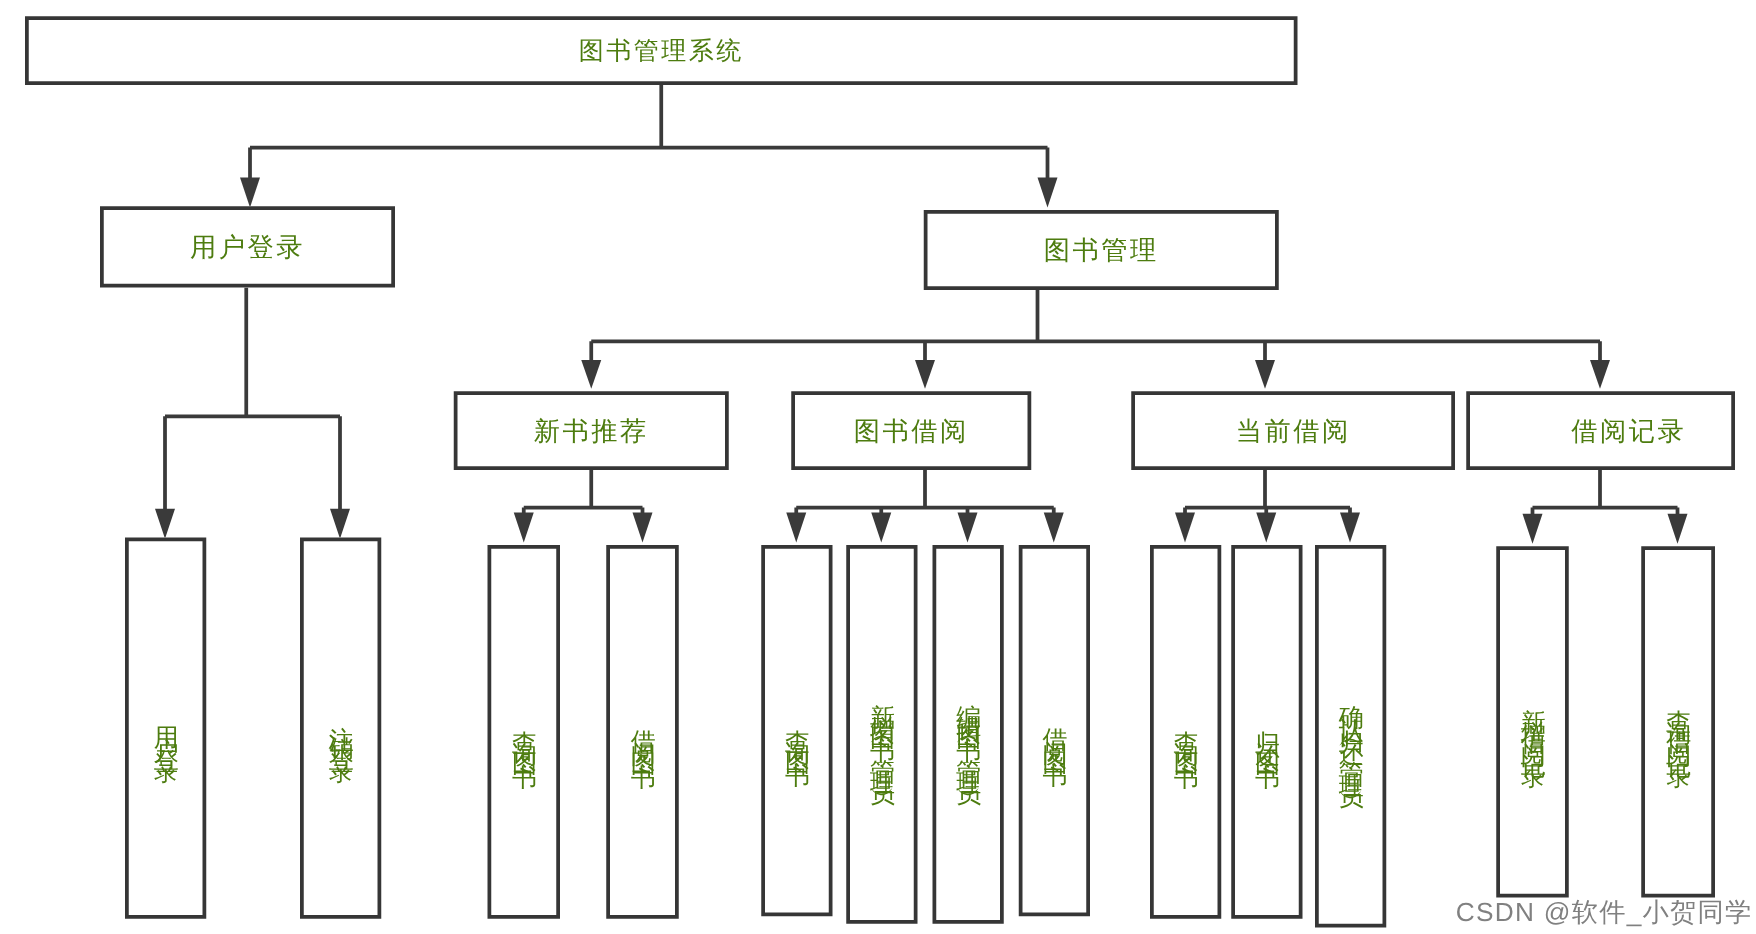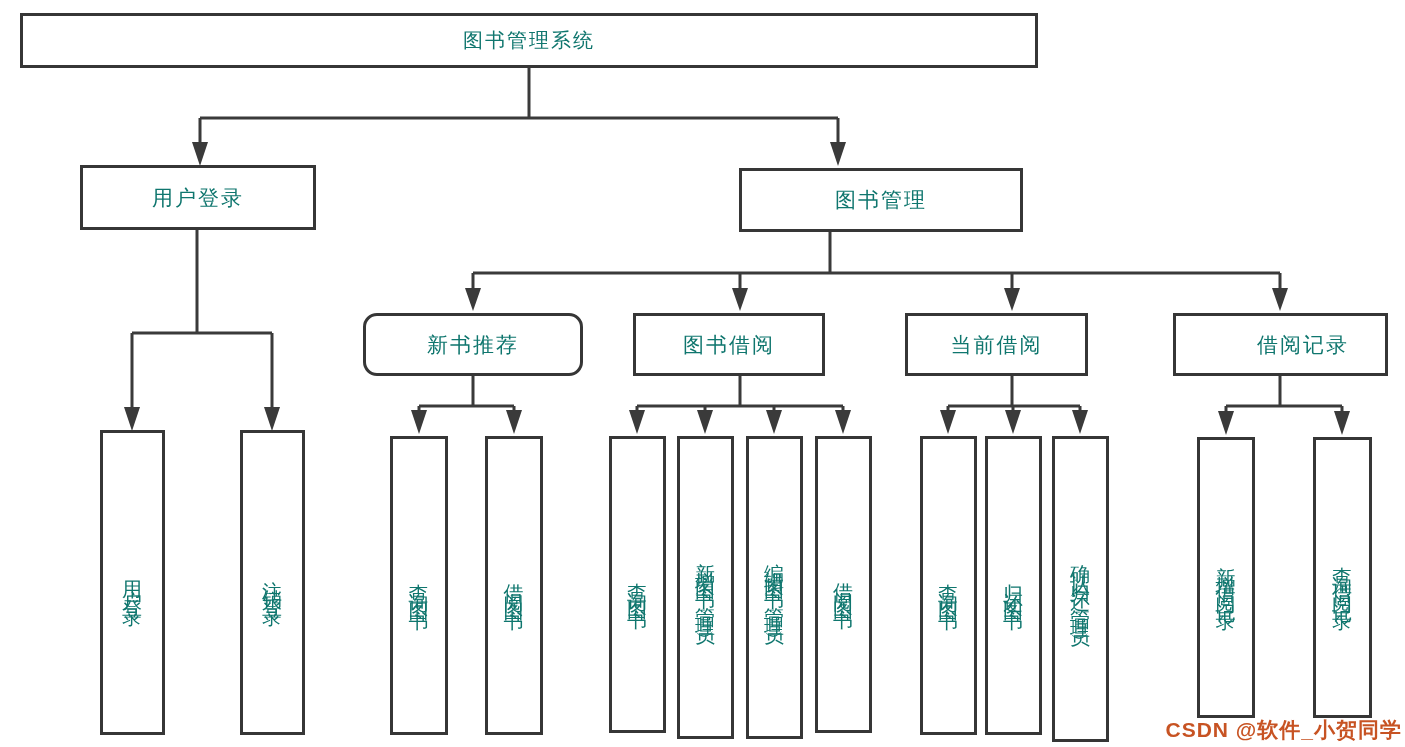--- a/index.html
+++ b/index.html
@@ -19,44 +19,44 @@
     position: absolute;
     left: 0;
     top: 0;
     z-index: 1;
   }
   .node {
     position: absolute;
     box-sizing: border-box;
     border: 3px solid #363636;
     background: #ffffff;
-    color: #0f766e;
+    color: #4d7c0f;
     display: flex;
     align-items: center;
     justify-content: center;
     z-index: 2;
   }
   .h-node {
     font-size: 21px;
     letter-spacing: 2px;
     white-space: nowrap;
   }
   .leaf {
     writing-mode: vertical-rl;
     font-size: 20px;
     letter-spacing: 9px;
     line-height: 1;
   }
   
   .n-root           { left: 20px;   top: 13px;  width: 1018px; height: 55px; font-size: 20px; }
   .n-user-login     { left: 80px;   top: 165px; width: 236px;  height: 65px; }
   .n-book-mgmt      { left: 739px;  top: 168px; width: 284px;  height: 64px; }
-  .n-new-book       { left: 363px;  top: 313px; width: 220px;  height: 63px; border-radius: 14px; }
+  .n-new-book       { left: 363px;  top: 313px; width: 220px;  height: 63px; }
   .n-book-borrow    { left: 633px;  top: 313px; width: 192px;  height: 63px; }
-  .n-current-borrow { left: 905px;  top: 313px; width: 183px;  height: 63px; }
+  .n-current-borrow { left: 905px;  top: 313px; width: 259px;  height: 63px; }
   .n-borrow-record  { left: 1173px; top: 313px; width: 215px;  height: 63px; padding-left: 45px; }
   
   .l-user-login     { left: 100px;  top: 430px; width: 65px; height: 305px; }
   .l-logout         { left: 240px;  top: 430px; width: 65px; height: 305px; }
   .l-query1         { left: 390px;  top: 436px; width: 58px; height: 299px; }
   .l-borrow1        { left: 485px;  top: 436px; width: 58px; height: 299px; }
   .l-query2         { left: 609px;  top: 436px; width: 57px; height: 297px; }
   .l-add-book       { left: 677px;  top: 436px; width: 57px; height: 303px; }
   .l-edit-book      { left: 746px;  top: 436px; width: 57px; height: 303px; }
   .l-borrow2        { left: 815px;  top: 436px; width: 57px; height: 297px; }
@@ -65,25 +65,24 @@
   .l-confirm        { left: 1052px; top: 436px; width: 57px; height: 306px; }
   .l-add-record     { left: 1197px; top: 437px; width: 58px; height: 281px; }
   .l-query-record   { left: 1313px; top: 437px; width: 59px; height: 281px; }
   
   .watermark {
     position: absolute;
     right: 3px;
     bottom: 3px;
     font-size: 21px;
     letter-spacing: 1px;
-    color: #c2410c;
+    color: #737373;
     opacity: 0.9;
     z-index: 3;
     white-space: nowrap;
-    font-weight: bold;
   }
 </style>
 </head>
 <body>
 
 <div id="canvas">
 
   <svg id="wires" width="1405" height="747" viewBox="0 0 1405 747">
     <g stroke="#3a3a3a" stroke-width="3" fill="none">
 

